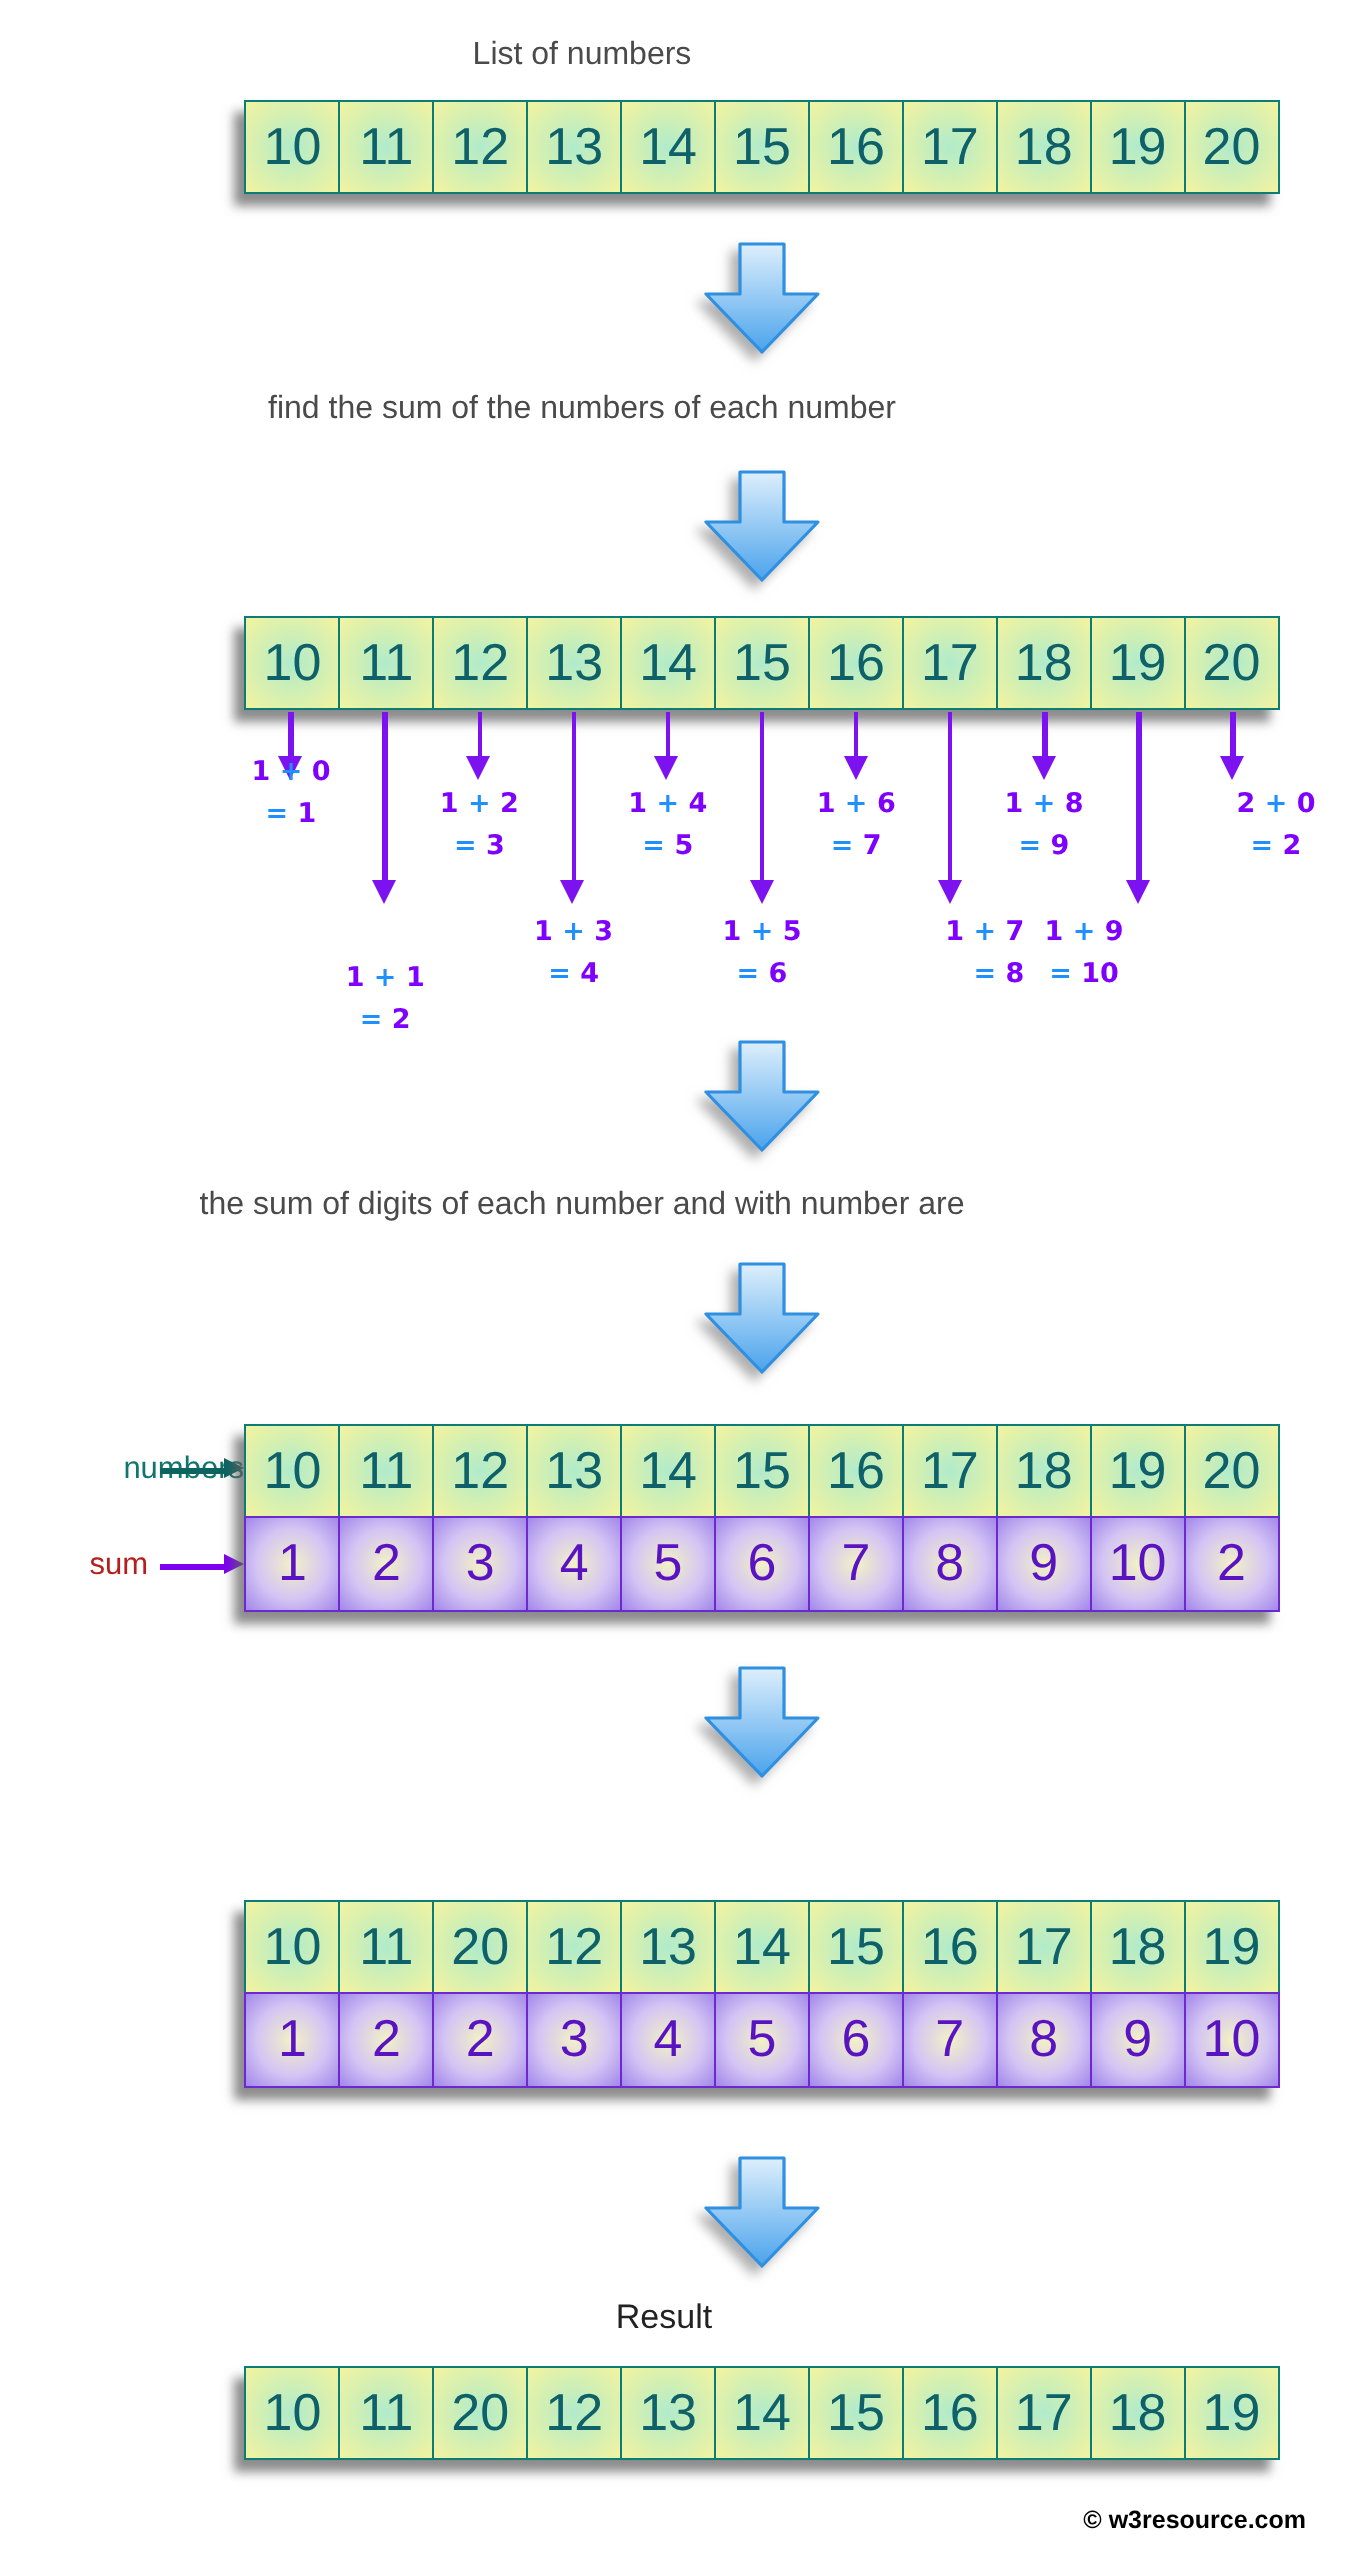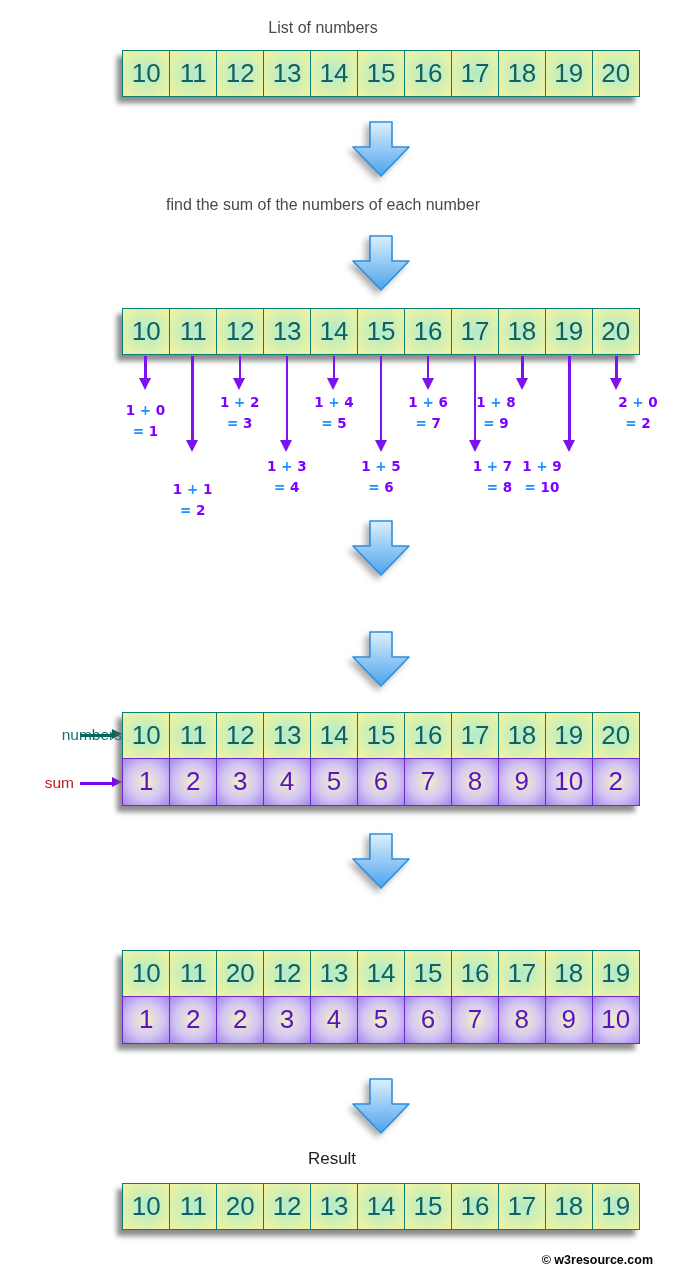--- a/index.html
+++ b/index.html
@@ -1,22 +1,22 @@
 <!DOCTYPE html>
 <html><head>
 <meta charset="utf-8">
 <style>
   html,body{margin:0;padding:0;background:#fff;}
   .canvas{
     position:relative;width:673px;height:1280px;background:#ffffff;overflow:hidden;
     font-family:"Liberation Sans", sans-serif;
   }
   .caption{
-    position:absolute;left:0;width:558px;text-align:center;
-    font-size:16px;color:#4a4a4a;padding-left:44px;
+    position:absolute;left:12px;width:558px;text-align:center;
+    font-size:16px;color:#4a4a4a;
   }
   .result-caption{
     position:absolute;left:0;width:664px;text-align:center;
     font-size:17px;color:#222222;
   }
   .table-shadow{
     position:absolute;left:122px;width:518px;
     box-shadow:-5px 6px 5px rgba(95,95,95,.72);
   }
   .num-row{display:flex;width:518px;}
@@ -127,21 +127,21 @@
         <div class="cell green">17</div>
         <div class="cell green">18</div>
         <div class="cell green">19</div>
         <div class="cell green">20</div>
       </div>
   </div>
 
   <div id="annotations">
       <div class="thin-stem" style="left: 144.3px; top: 356px; height: 22px;"></div>
       <div class="thin-head" style="left: 139px; top: 378px;"></div>
-      <div class="eq" style="left: 108.5px; top: 400px;"><div><span class="pd">1</span><span class="po"> + </span><span class="pd">0</span></div><div><span class="po">= </span><span class="pd">1</span></div></div>
+      <div class="eq" style="left: 108.5px; top: 376px;"><div><span class="pd">1</span><span class="po"> + </span><span class="pd">0</span></div><div><span class="po">= </span><span class="pd">1</span></div></div>
       <div class="thin-stem" style="left: 191.4px; top: 356px; height: 84px;"></div>
       <div class="thin-head" style="left: 186.1px; top: 440px;"></div>
       <div class="eq" style="left: 155.6px; top: 479px;"><div><span class="pd">1</span><span class="po"> + </span><span class="pd">1</span></div><div><span class="po">= </span><span class="pd">2</span></div></div>
       <div class="thin-stem" style="left: 238.5px; top: 356px; height: 22px;"></div>
       <div class="thin-head" style="left: 233.2px; top: 378px;"></div>
       <div class="eq" style="left: 202.7px; top: 392px;"><div><span class="pd">1</span><span class="po"> + </span><span class="pd">2</span></div><div><span class="po">= </span><span class="pd">3</span></div></div>
       <div class="thin-stem" style="left: 285.6px; top: 356px; height: 84px;"></div>
       <div class="thin-head" style="left: 280.3px; top: 440px;"></div>
       <div class="eq" style="left: 249.8px; top: 456px;"><div><span class="pd">1</span><span class="po"> + </span><span class="pd">3</span></div><div><span class="po">= </span><span class="pd">4</span></div></div>
       <div class="thin-stem" style="left: 332.7px; top: 356px; height: 22px;"></div>
@@ -151,33 +151,34 @@
       <div class="thin-head" style="left: 374.5px; top: 440px;"></div>
       <div class="eq" style="left: 344px; top: 456px;"><div><span class="pd">1</span><span class="po"> + </span><span class="pd">5</span></div><div><span class="po">= </span><span class="pd">6</span></div></div>
       <div class="thin-stem" style="left: 426.8px; top: 356px; height: 22px;"></div>
       <div class="thin-head" style="left: 421.6px; top: 378px;"></div>
       <div class="eq" style="left: 391.1px; top: 392px;"><div><span class="pd">1</span><span class="po"> + </span><span class="pd">6</span></div><div><span class="po">= </span><span class="pd">7</span></div></div>
       <div class="thin-stem" style="left: 473.9px; top: 356px; height: 84px;"></div>
       <div class="thin-head" style="left: 468.7px; top: 440px;"></div>
       <div class="eq" style="left: 438.2px; top: 456px; text-align: right;"><div><span class="pd">1</span><span class="po"> + </span><span class="pd">7</span></div><div><span class="po">= </span><span class="pd">8</span></div></div>
       <div class="thin-stem" style="left: 521px; top: 356px; height: 22px;"></div>
       <div class="thin-head" style="left: 515.8px; top: 378px;"></div>
-      <div class="eq" style="left: 459px; top: 392px;"><div><span class="pd">1</span><span class="po"> + </span><span class="pd">8</span></div><div><span class="po">= </span><span class="pd">9</span></div></div>
+      <div class="eq" style="left: 485px; top: 392px;"><div><span class="pd">1</span><span class="po"> + </span><span class="pd">8</span></div><div><span class="po">= </span><span class="pd">9</span></div></div>
       <div class="thin-stem" style="left: 568.1px; top: 356px; height: 84px;"></div>
       <div class="thin-head" style="left: 562.9px; top: 440px;"></div>
       <div class="eq" style="left: 505px; top: 456px;"><div><span class="pd">1</span><span class="po"> + </span><span class="pd">9</span></div><div><span class="po">= </span><span class="pd">10</span></div></div>
       <div class="thin-stem" style="left: 615.2px; top: 356px; height: 22px;"></div>
       <div class="thin-head" style="left: 610px; top: 378px;"></div>
       <div class="eq" style="left: 601px; top: 392px;"><div><span class="pd">2</span><span class="po"> + </span><span class="pd">0</span></div><div><span class="po">= </span><span class="pd">2</span></div></div>
     </div>
 
   <svg class="big-arrow" style="top:520px" viewBox="0 0 60 57">
       <use href="#bigArrowShape"></use>
     </svg>
 
+  <div class="caption" style="top:594px">the sum of digits of each number and with number are</div>
 
   <svg class="big-arrow" style="top:631px" viewBox="0 0 60 57">
       <use href="#bigArrowShape"></use>
     </svg>
 
   <div class="row-label label-numbers" style="top:726px">numbers</div>
   <div class="label-line" style="top:734px;background:#0d6360"></div>
   <div class="label-head" style="top:729px;border-left-color:#0d6360"></div>
 
   <div class="row-label label-sum" style="top:774px">sum</div>

